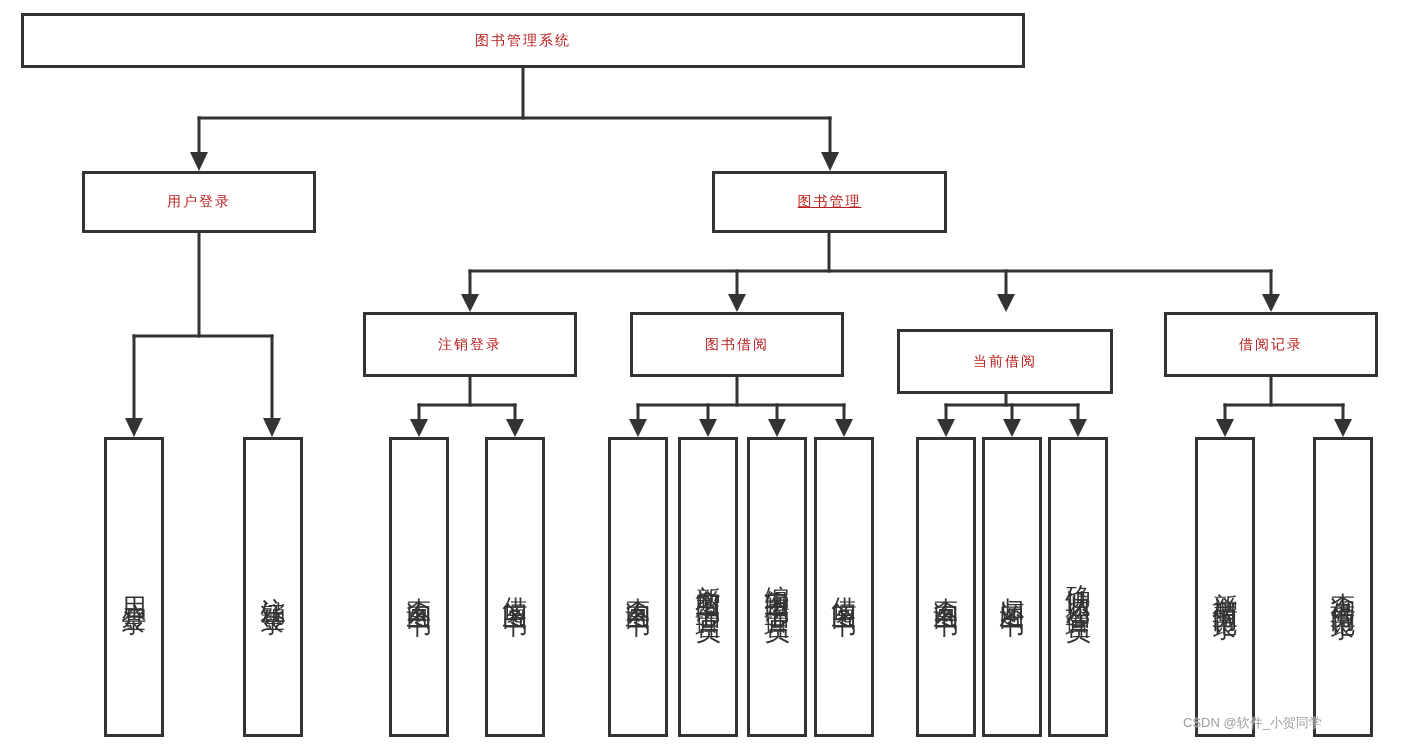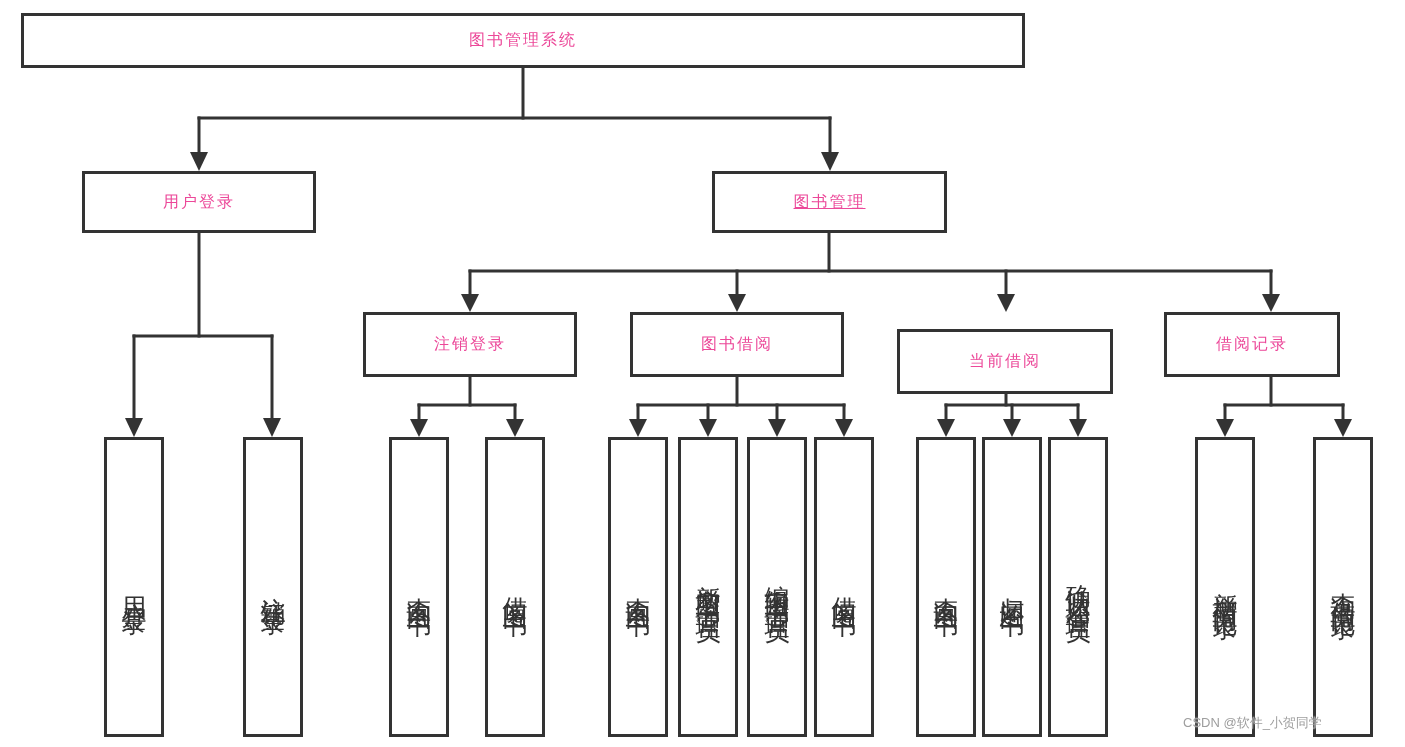--- a/index.html
+++ b/index.html
@@ -12,21 +12,21 @@
   }
   #connectors { position: absolute; left: 0; top: 0; z-index: 1; }
   #connectors line { stroke: #333333; stroke-width: 3; stroke-linecap: square; }
   #connectors polygon { fill: #333333; }
   .hbox {
     position: absolute; z-index: 2;
     box-sizing: border-box;
     border: 3px solid #333333;
     background: #ffffff;
     display: flex; align-items: center; justify-content: center;
-    font-size: 16px; letter-spacing: 2px; color: #ec4899;
+    font-size: 14px; letter-spacing: 2px; color: #b91c1c;
     white-space: nowrap;
   }
   .vbox {
     position: absolute; z-index: 2;
     box-sizing: border-box;
     border: 3px solid #333333;
     background: #ffffff;
     display: flex; align-items: center; justify-content: center;
   }
   .vlabel {
@@ -125,21 +125,21 @@
   </svg>
 
   <div class="hbox" style="left:21px; top:13px; width:1004px; height:55px;">图书管理系统</div>
 
   <div class="hbox" style="left:82px; top:171px; width:234px; height:62px;">用户登录</div>
   <div class="hbox" style="left:712px; top:171px; width:235px; height:62px;text-decoration:underline;">图书管理</div>
 
   <div class="hbox" style="left:363px; top:312px; width:214px; height:65px;">注销登录</div>
   <div class="hbox" style="left:630px; top:312px; width:214px; height:65px;">图书借阅</div>
   <div class="hbox" style="left:897px; top:329px; width:216px; height:65px;">当前借阅</div>
-  <div class="hbox" style="left:1164px; top:312px; width:176px; height:65px;font-family:Liberation Serif, serif;">借阅记录</div>
+  <div class="hbox" style="left:1164px; top:312px; width:214px; height:65px;font-family:Liberation Serif, serif;">借阅记录</div>
 
   <div class="vbox" style="left:104px; top:437px; width:60px; height:300px;">
     <span class="vlabel">用户登录</span>
   </div>
   <div class="vbox" style="left:243px; top:437px; width:60px; height:300px;">
     <span class="vlabel">注销登录</span>
   </div>
 
   <div class="vbox" style="left:389px; top:437px; width:60px; height:300px;">
     <span class="vlabel">查询图书</span>

